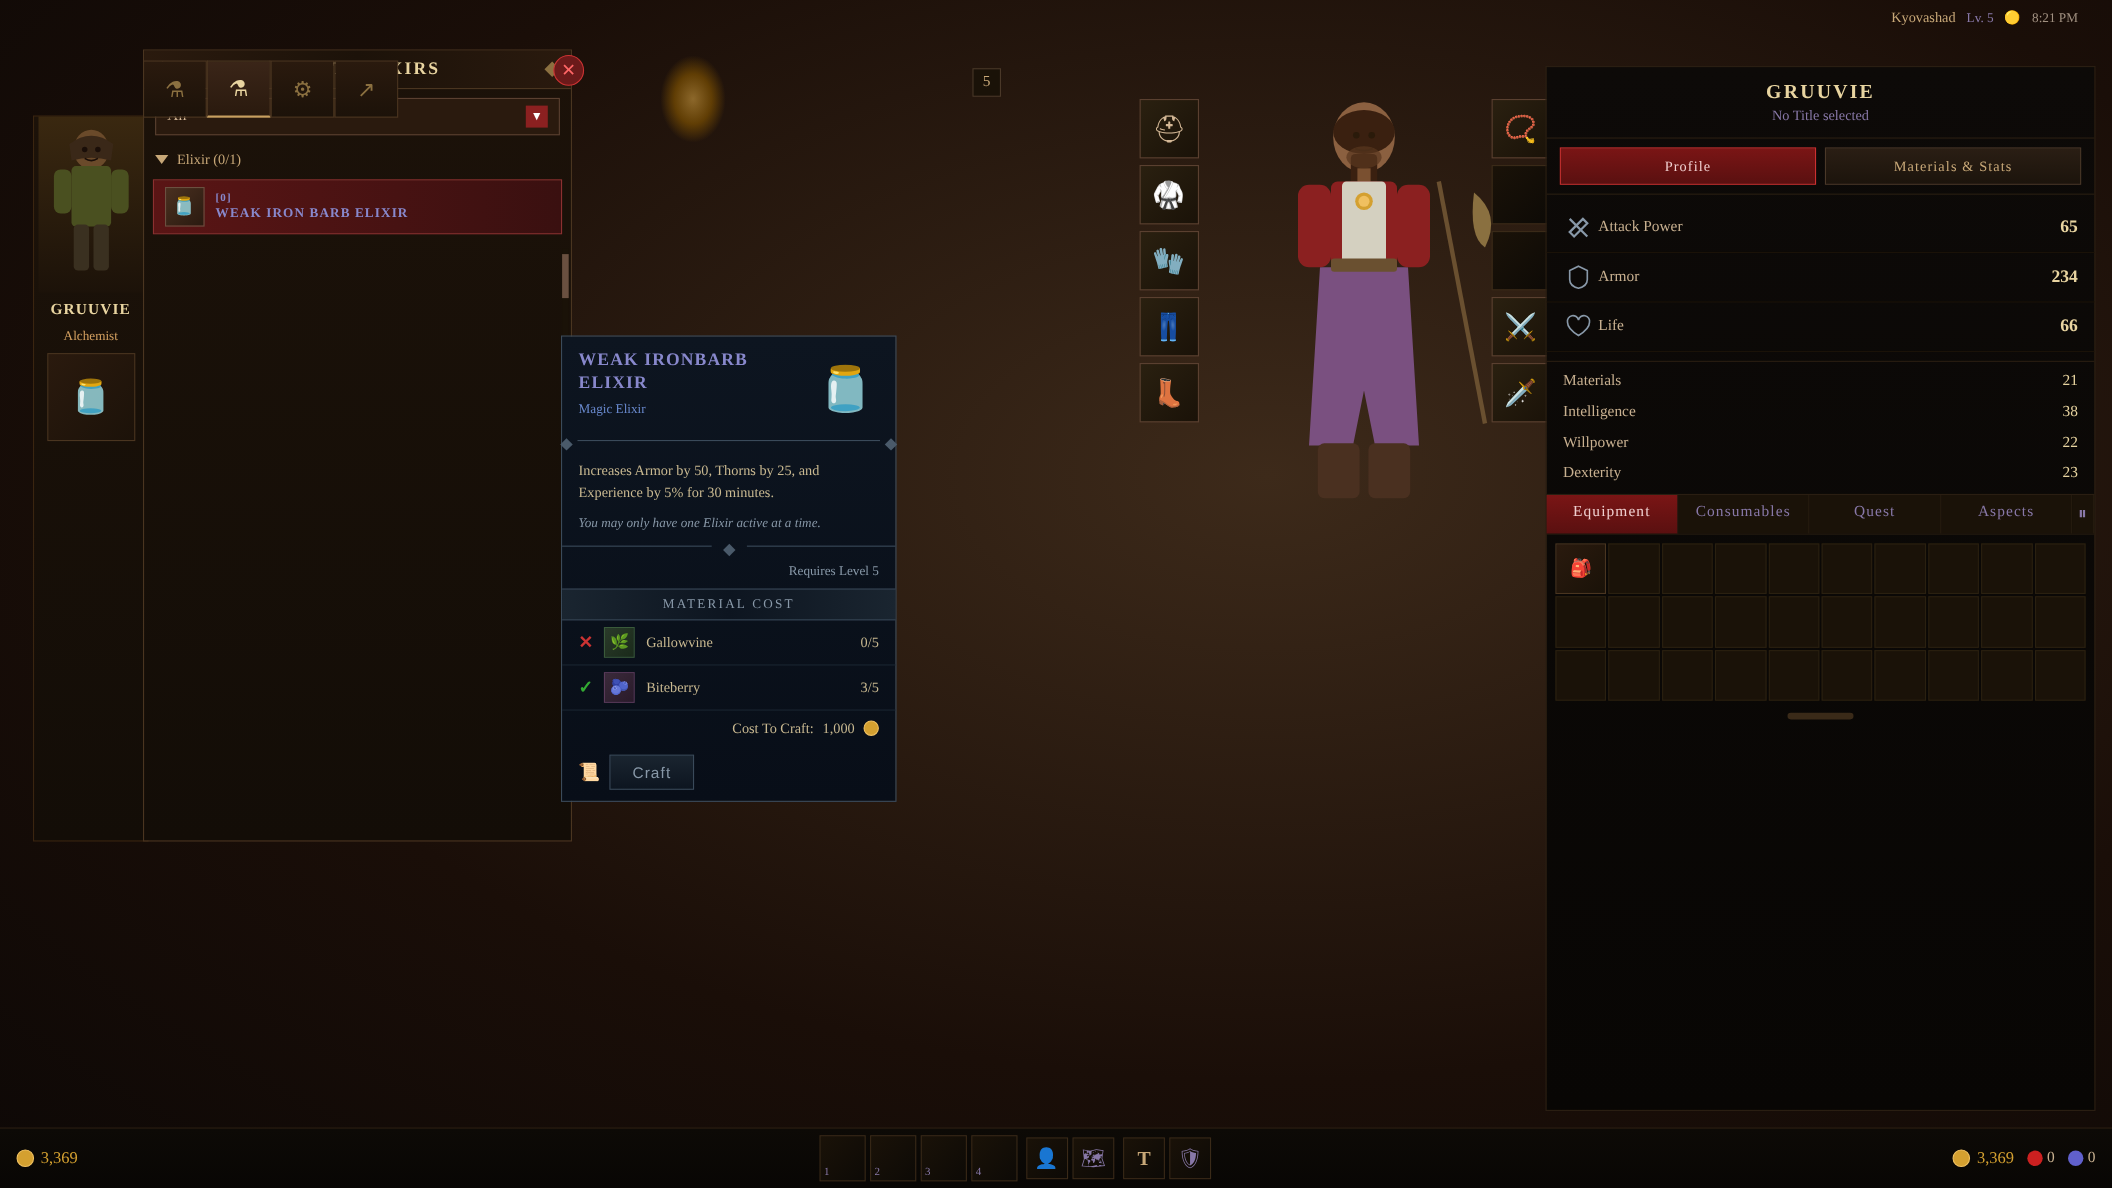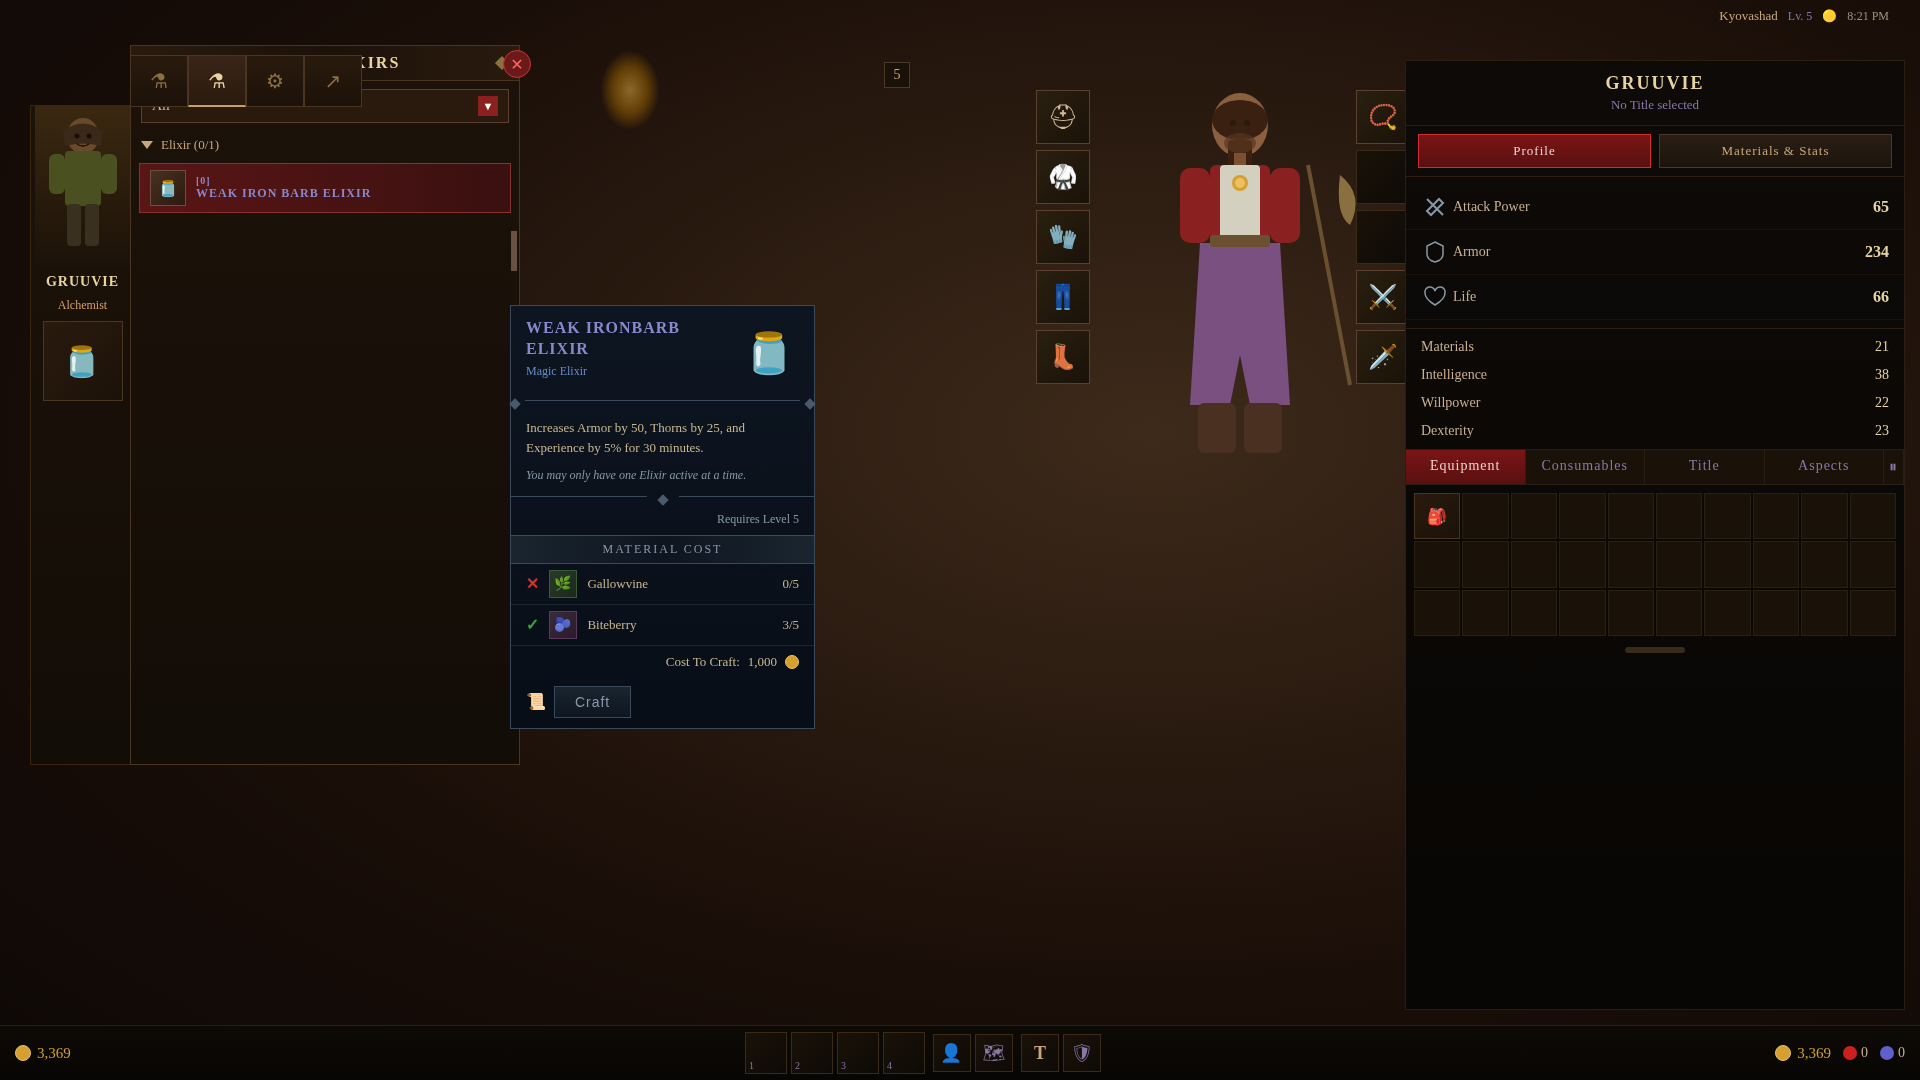--- a/index.html
+++ b/index.html
@@ -945,21 +945,21 @@
     </div>
     <div class="attr-row">
       <div class="attr-name">Dexterity</div>
       <div class="attr-value">23</div>
     </div>
   </div>
 
   <div class="inv-tabs">
     <div class="inv-tab active">Equipment</div>
     <div class="inv-tab">Consumables</div>
-    <div class="inv-tab">Title</div>
+    <div class="inv-tab">Quest</div>
     <div class="inv-tab">Aspects</div>
     <div class="inv-tab" style="flex:0; width:36px; font-size:16px;">⏸</div>
   </div>
 
   <div class="inv-grid">
     <div class="inv-slot has-item">
       <span style="font-size:16px;">🎒</span>
     </div>
     <div class="inv-slot"></div>
     <div class="inv-slot"></div>

